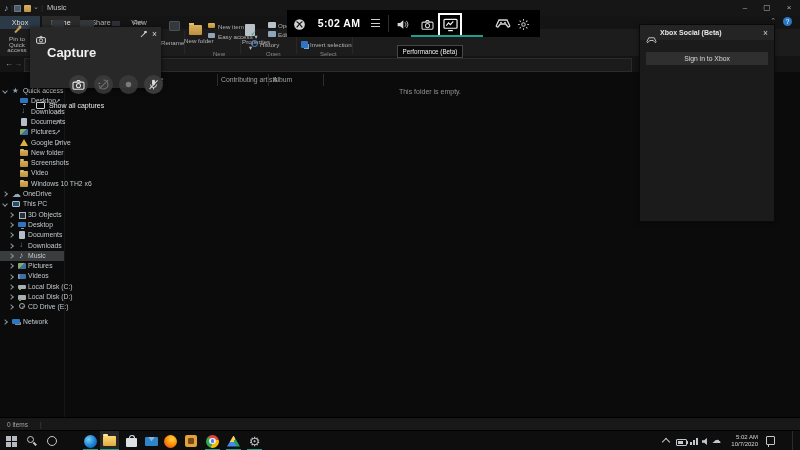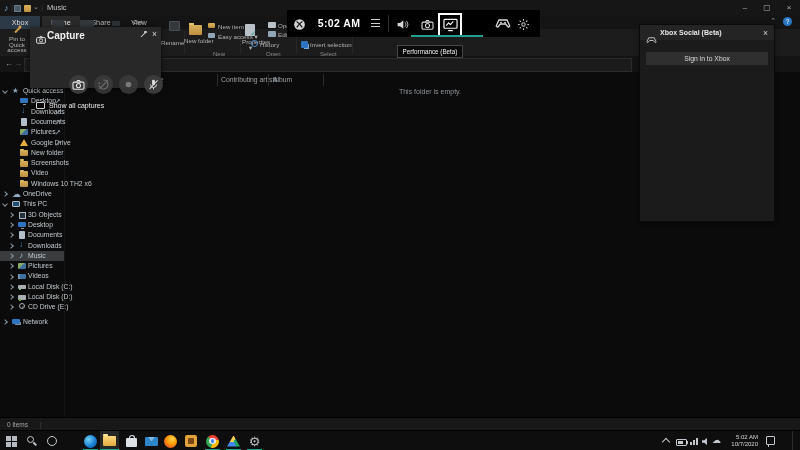--- a/index.html
+++ b/index.html
@@ -95,21 +95,21 @@
   .i-disk{height:4.5px;margin-top:2px;background:#a9aeb3;border-radius:1px;}
   .i-disk::after{content:"";position:absolute;left:1px;bottom:-1px;width:2px;height:1.5px;background:#6fae3f;}
   .i-cd{width:6px;height:6px;margin-left:1px;border:1px solid #a9aeb3;border-radius:50%;box-sizing:border-box;}
   .i-cd::after{content:"";position:absolute;left:2px;top:2px;width:2px;height:2px;border-radius:50%;background:#6b6f73;}
   .i-network{height:5px;margin-top:1.5px;background:#2f74c0;border-radius:1px;box-shadow:2px 2px 0 -1px #7f8a92;}
 
   
   .capture{position:absolute;left:30px;top:27px;width:131px;height:61px;background:#282828;z-index:5;
            box-shadow:0 1px 5px rgba(0,0,0,.7);}
   .cap-head{position:absolute;left:0;top:0;width:131px;height:13px;}
-  .cap-title{position:absolute;left:17px;top:3px;font-size:10px;font-weight:bold;color:#f0f0f0;}
+  .cap-title{position:absolute;left:17px;top:18px;font-size:13px;font-weight:bold;color:#f0f0f0;}
   .cap-cam{position:absolute;left:6px;top:3px;}
   .cap-pin{position:absolute;left:110px;top:3px;width:8px;height:8px;}
   .cap-pin::before{content:"";position:absolute;left:0;top:3.5px;width:7px;height:1.3px;background:#cfcfcf;transform:rotate(-45deg);}
   .cap-pin::after{content:"";position:absolute;left:4.4px;top:0.8px;width:2.6px;height:2.6px;border-radius:50%;background:#cfcfcf;}
   .cap-x{position:absolute;left:122px;top:1.5px;font-size:8.5px;color:#d8d8d8;}
   .cap-btn{position:absolute;top:47.5px;width:19px;height:19px;border-radius:50%;background:#3b3b3b;
            display:flex;align-items:center;justify-content:center;}
   .cap-showall-wrap{position:absolute;left:0px;top:74px;height:12px;}
   .cap-showall-ic{position:absolute;left:6px;top:1px;width:9px;height:7px;border:1px solid #d0d0d0;border-radius:1px;box-sizing:border-box;}
   .cap-showall-lbl{position:absolute;left:19px;top:0.5px;font-size:7px;color:#e8e8e8;white-space:nowrap;}

